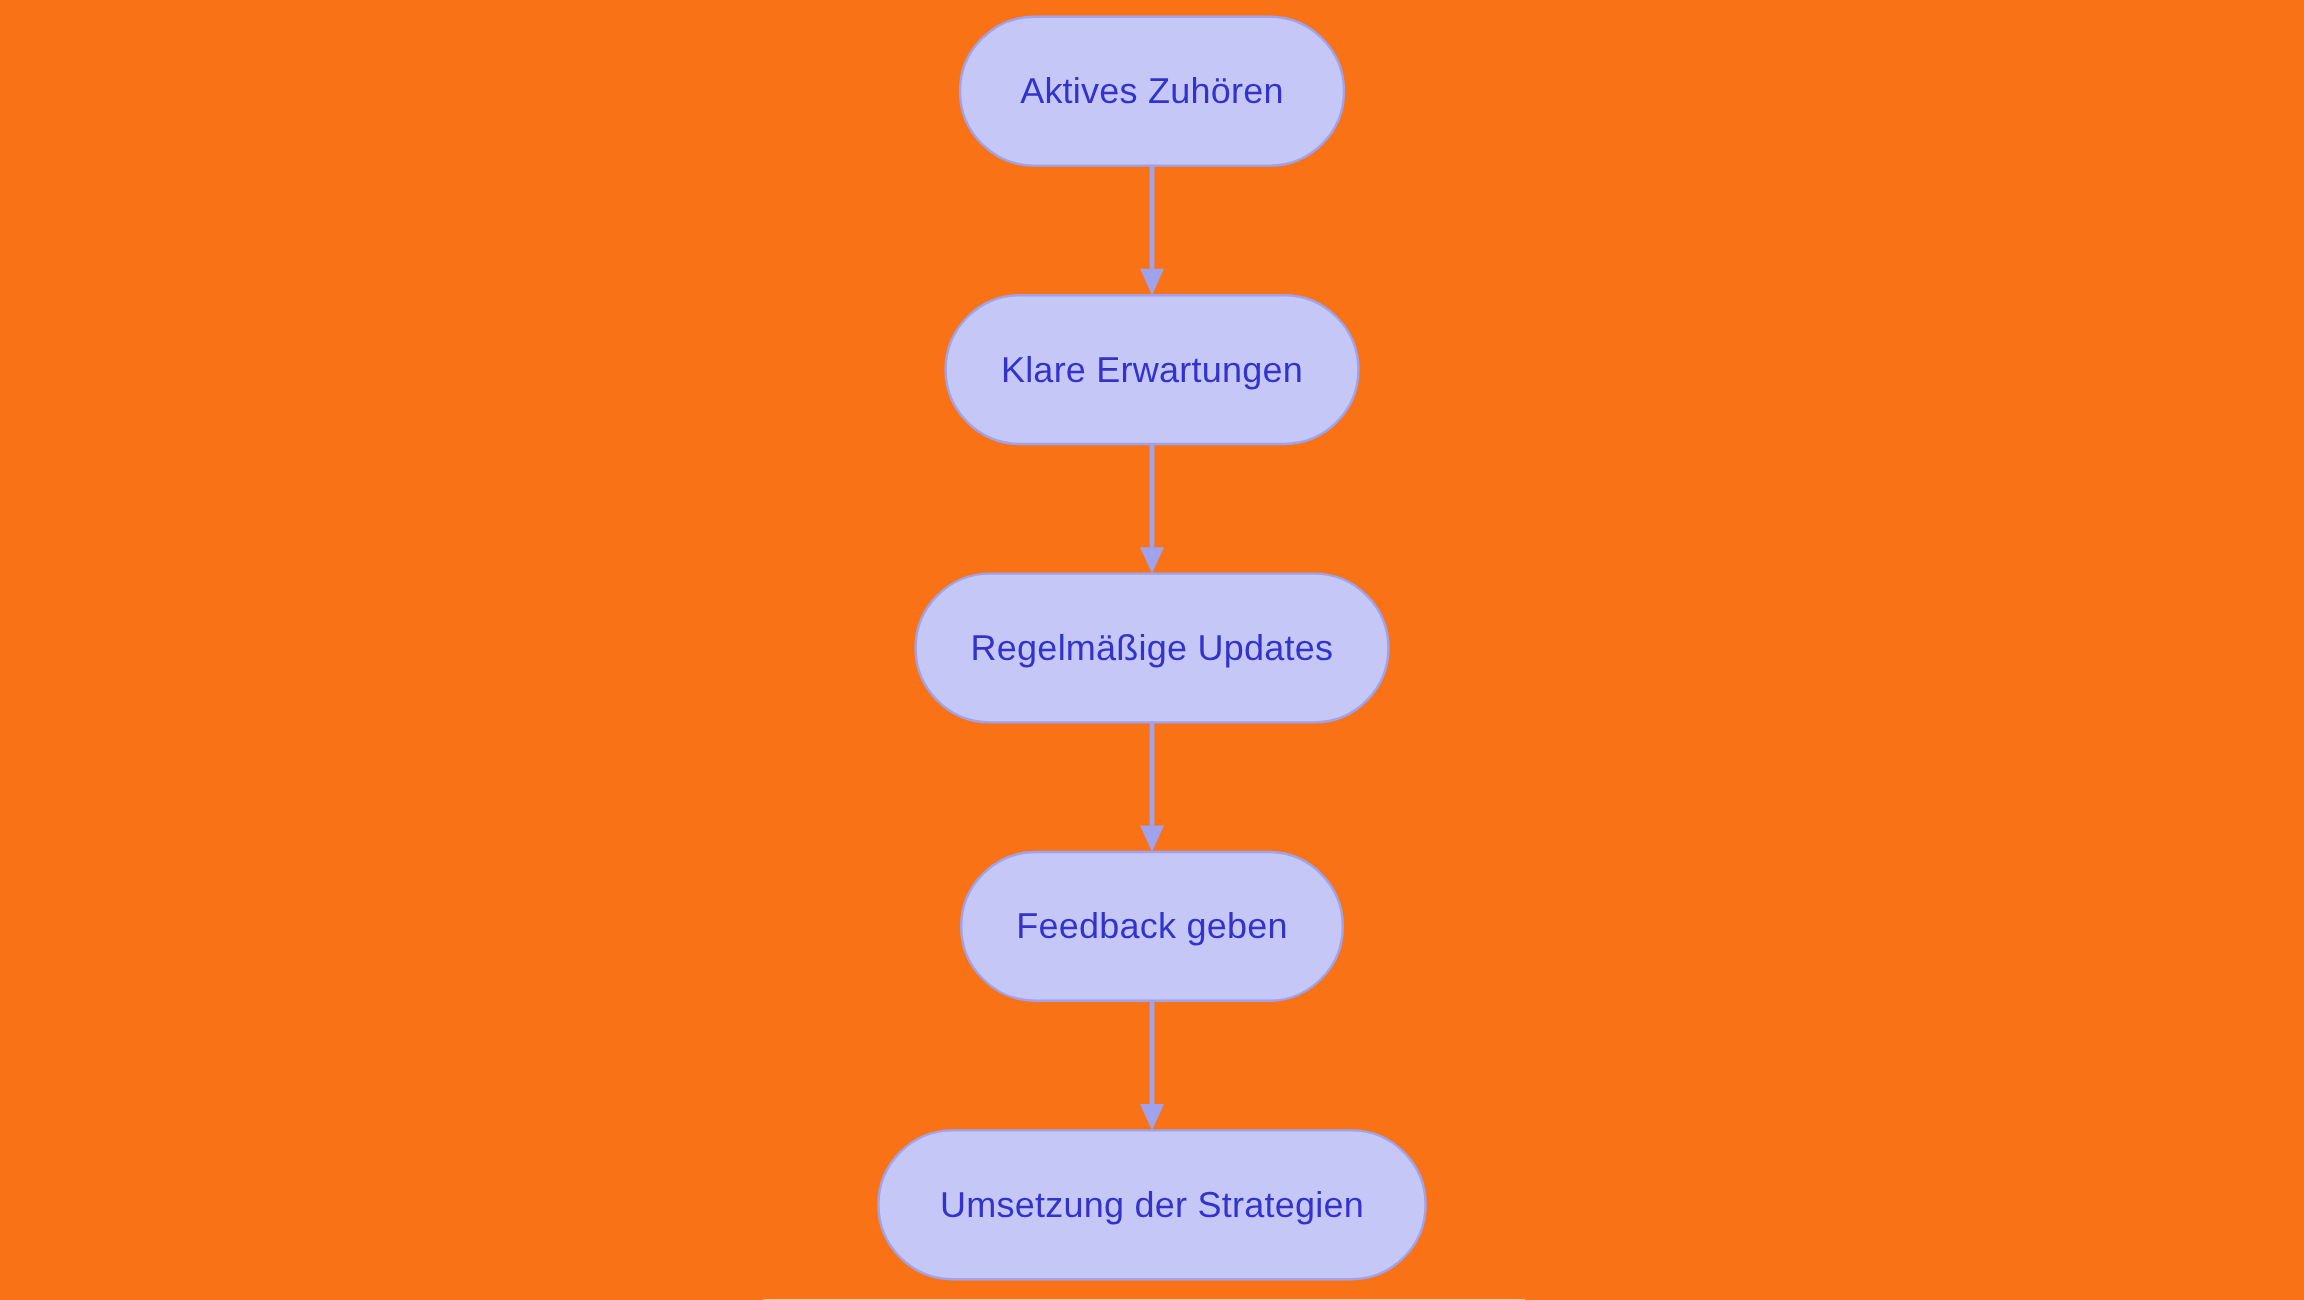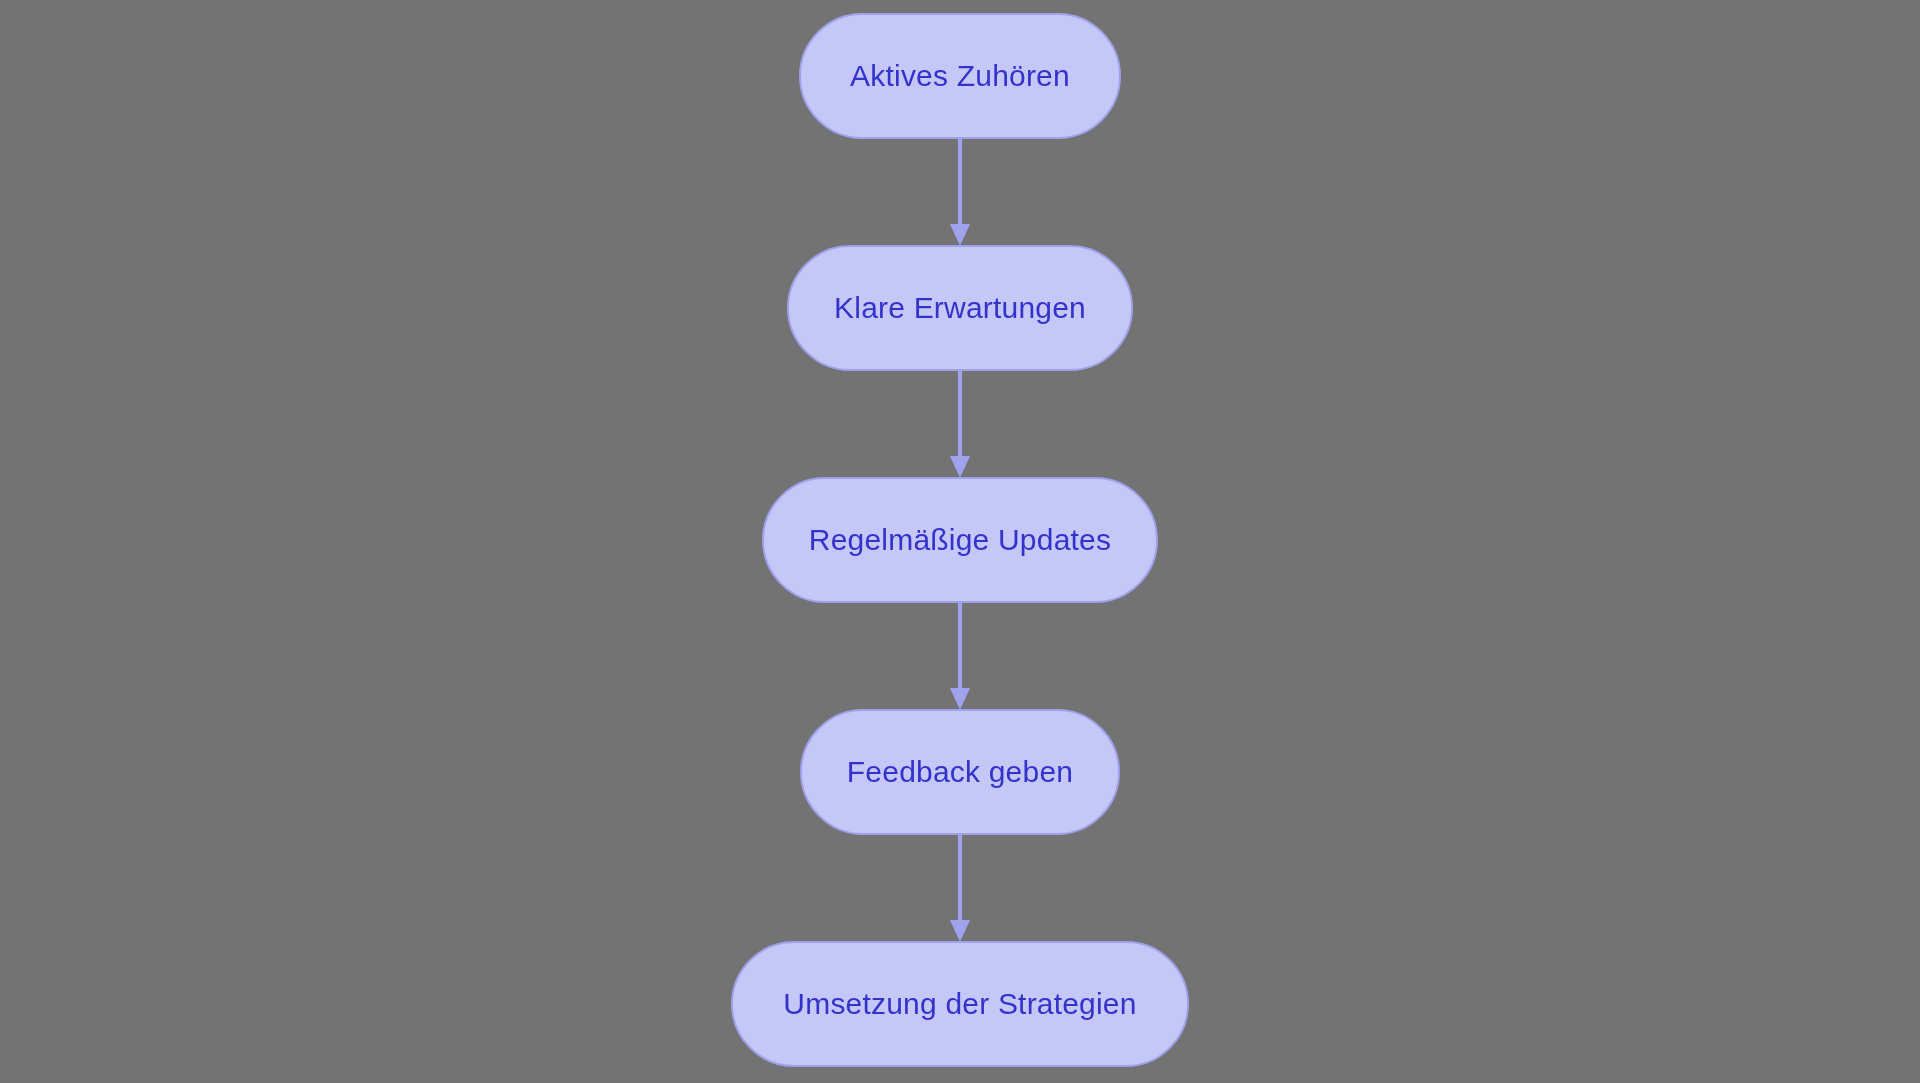--- a/index.html
+++ b/index.html
@@ -8,21 +8,21 @@
     padding: 0;
     background: #ffffff;
   }
   body {
     font-family: "Liberation Sans", "DejaVu Sans", sans-serif;
   }
   #canvas {
     position: relative;
     width: 1920px;
     height: 1083px;
-    background: #737373;
+    background: #f97316;
     overflow: hidden;
   }
   #flow-svg {
     position: absolute;
     top: 0;
     left: 0;
     width: 1920px;
     height: 1083px;
     display: block;
   }

